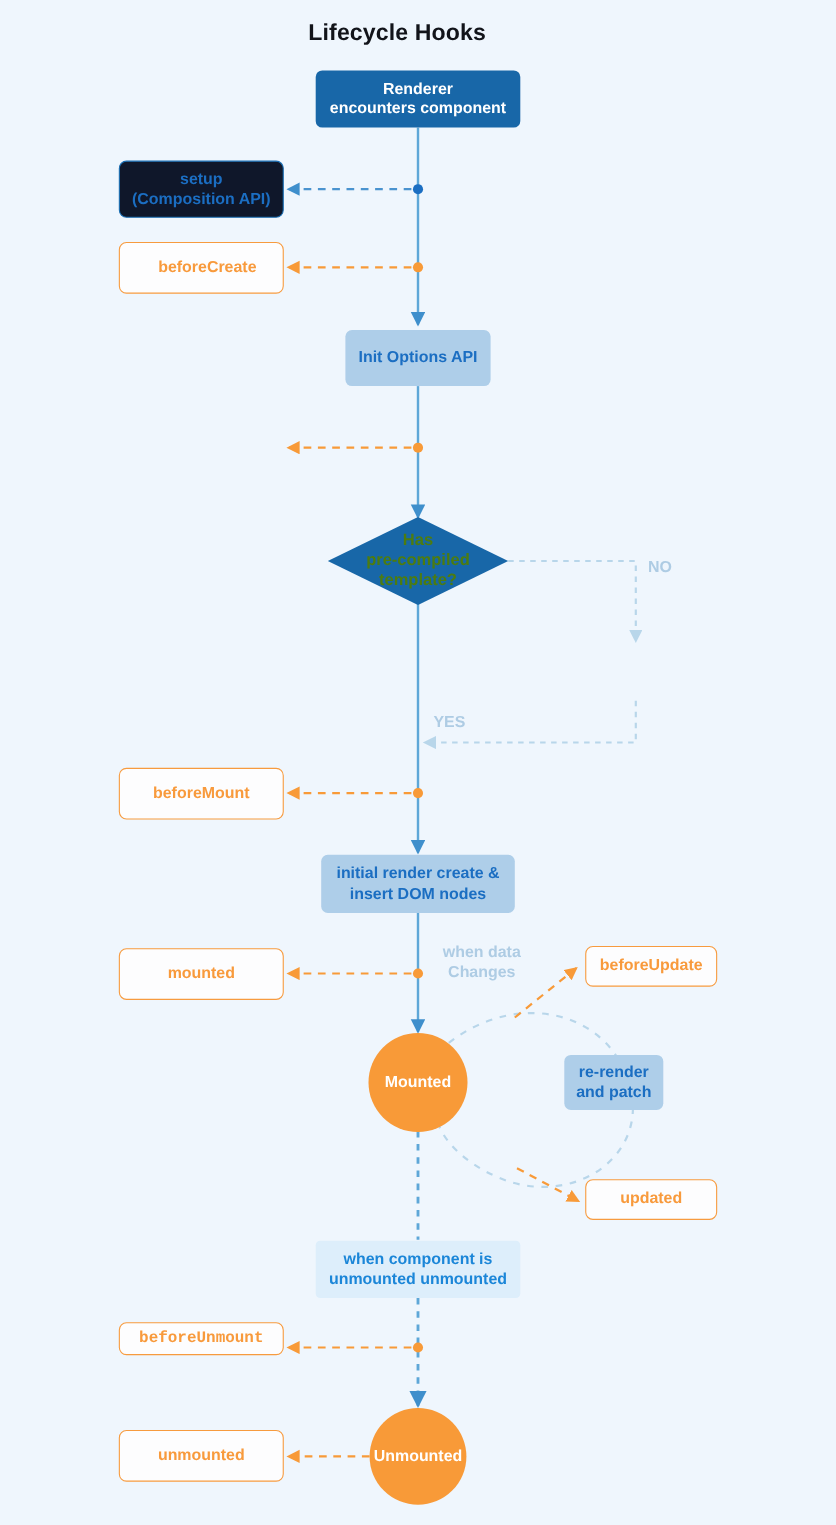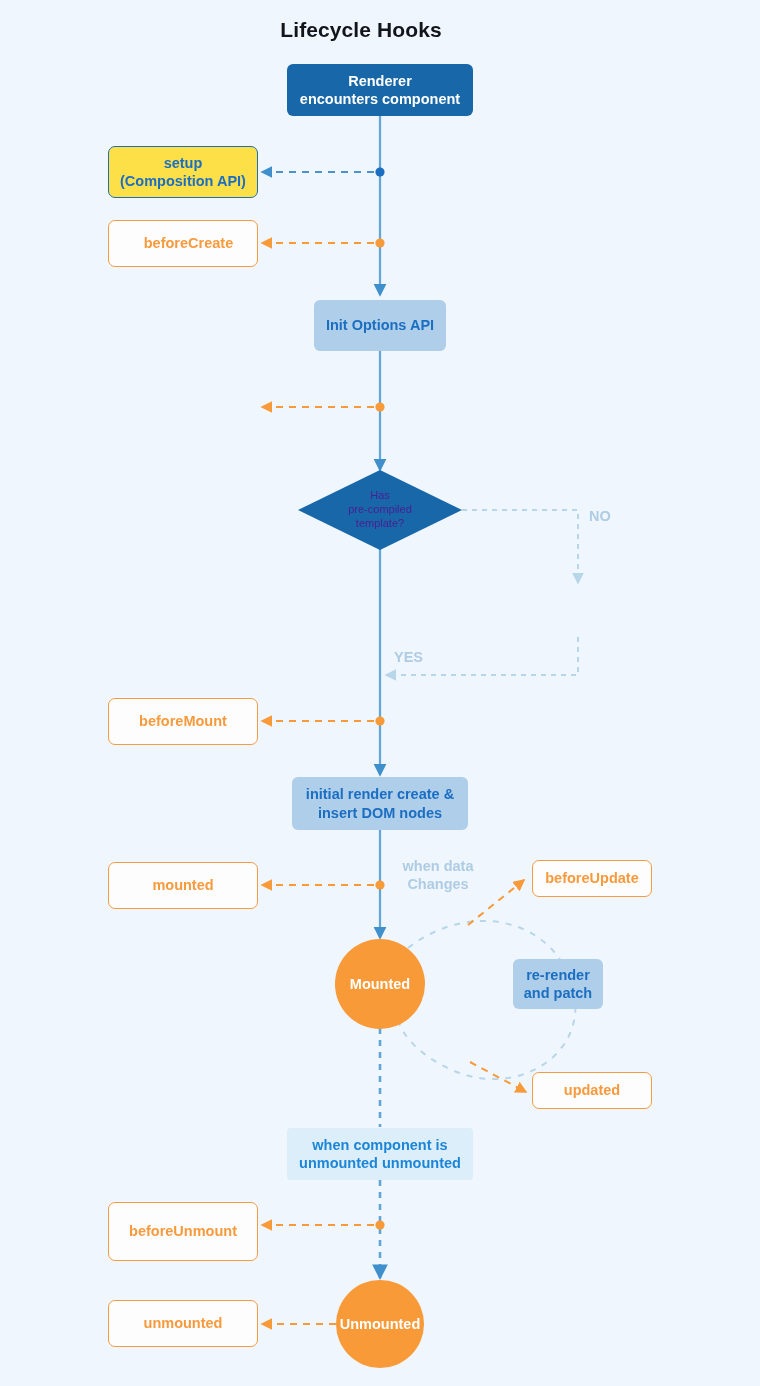--- a/index.html
+++ b/index.html
@@ -79,39 +79,39 @@
   .node-hook {
     background: #fdfdfe;
     border: 1.6px solid #f79b3f;
     color: #f89a3c;
     border-radius: 7px;
     font-size: 14.5px;
     font-weight: bold;
   }
   
   .node-hook-blue {
-    background: #fde047;
+    background: #0f172a;
     border: 1.6px solid #1a6fb5;
     color: #1b6ec2;
     border-radius: 7px;
     font-size: 14.5px;
     font-weight: bold;
   }
   
   .node-state {
     background: #f89a38;
     color: #ffffff;
     border-radius: 50%;
     font-size: 14.5px;
     font-weight: bold;
   }
   .node-diamond {
-    color: #4c1d95;
-    font-size: 11px;
-    font-weight: normal;
+    color: #4d7c0f;
+    font-size: 15px;
+    font-weight: bold;
     background: transparent;
   }
   .diamond-shape {
     position: absolute;
     left: 0; top: 0;
     width: 100%;
     height: 100%;
     background: #1867a8;
     clip-path: polygon(50% 0%, 100% 50%, 50% 100%, 0% 50%);
   }
@@ -242,21 +242,21 @@
 
   <div class="node node-hook" style="left:532px; top:1072px; width:120px; height:37px;">
     <span style="white-space:pre-line;">updated</span>
   </div>
 
   <div class="node node-note" style="left:287px; top:1128px; width:186px; height:52px;">
     <span style="white-space:pre-line;">when component is
 unmounted unmounted</span>
   </div>
 
-  <div class="node node-hook" style="left:108px; top:1202px; width:150px; height:59px;">
+  <div class="node node-hook" style="left:108px; top:1202px; width:150px; height:30px;font-family:Liberation Mono, monospace;">
     <span style="white-space:pre-line;">beforeUnmount</span>
   </div>
 
   <div class="node node-hook" style="left:108px; top:1300px; width:150px; height:47px;">
     <span style="white-space:pre-line;">unmounted</span>
   </div>
 
   <div class="node node-state" style="left:336px; top:1280px; width:88px; height:88px;">
     <span>Unmounted</span>
   </div>

